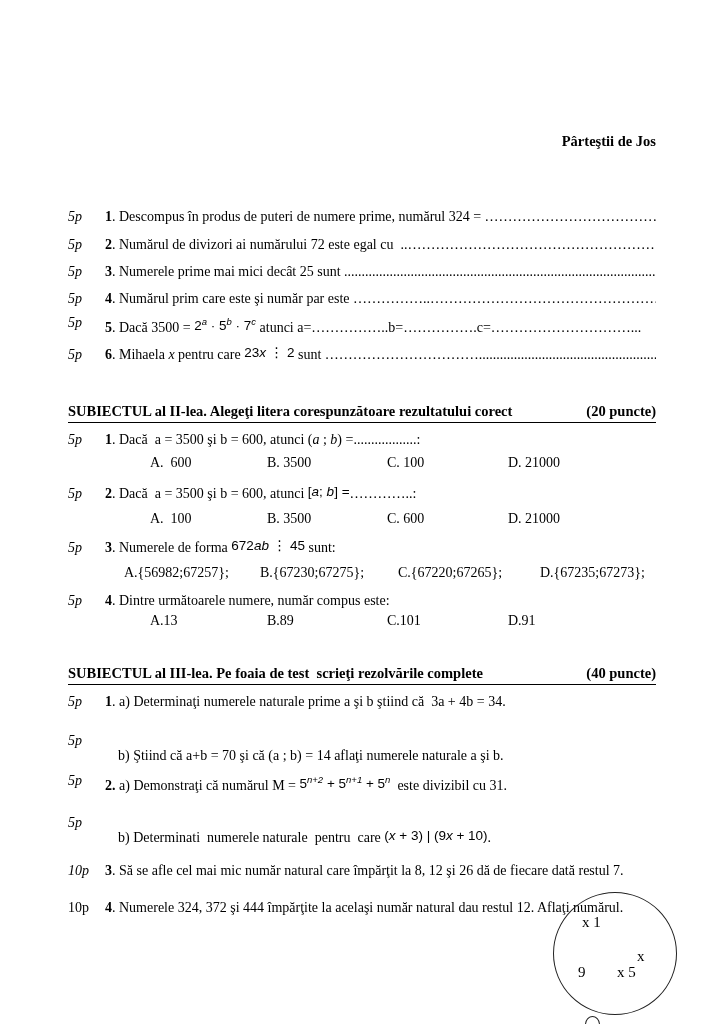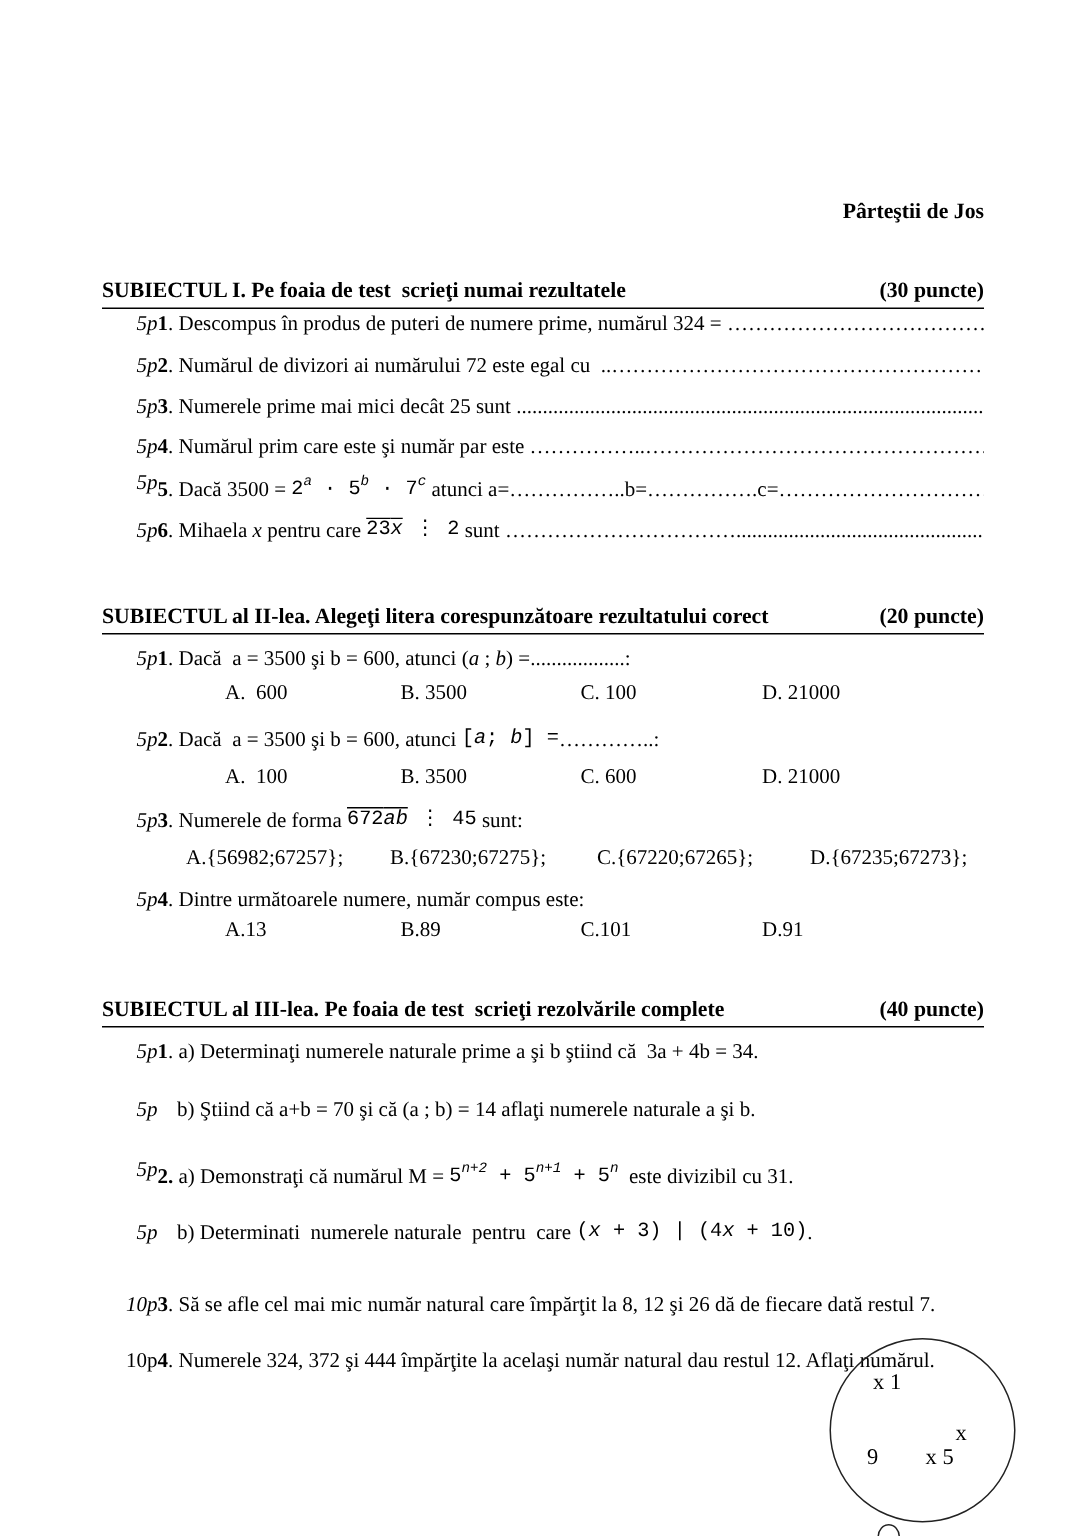--- a/index.html
+++ b/index.html
@@ -7,49 +7,45 @@
         font-family:"Liberation Serif",serif;color:#000;overflow:hidden;}
   .title{position:absolute;top:62px;left:0;width:100%;text-align:center;
          font-weight:bold;white-space:pre;}
   .title .t1{font-size:15px;letter-spacing:.2px;}
   .title .t2{font-family:"DejaVu Serif",serif;font-size:16px;letter-spacing:1.4px;}
   .author{position:absolute;right:68px;font-weight:bold;font-size:14.5px;white-space:pre;}
   .sec{position:absolute;left:68px;width:588px;display:flex;justify-content:space-between;
        font-weight:bold;font-size:14.5px;border-bottom:1.4px solid #000;
        padding-bottom:2px;white-space:pre;}
   .row{position:absolute;left:68px;width:588px;display:flex;font-size:14px;line-height:19px;}
-  .pts{flex:0 0 37px;font-style:italic;text-align:right;}
+  .pts{flex:0 0 37px;font-style:italic;}
   .pts.upright{font-style:normal;}
   .content{flex:1;white-space:pre;overflow:hidden;}
-  .content.indent{padding-left:13px;}
+  .content.indent{padding-left:13px;margin-top:15px;}
   .content b{font-weight:bold;}
-  .math{font-family:Liberation Mono, monospace;font-size:13.5px;position:relative;top:-2px;}
+  .math{font-family:Liberation Sans, sans-serif;font-size:13.5px;position:relative;top:-2px;}
   .math i{font-style:italic;}
   sup{font-size:9.5px;}
   .ovl{text-decoration:overline;}
   .opts{position:absolute;left:68px;width:588px;height:19px;font-size:14px;}
   .opt{position:absolute;top:0;white-space:pre;}
   .circle{position:absolute;left:553px;top:892px;width:122px;height:121px;
           border:1.5px solid #222;border-radius:50%;background:transparent;}
   .note{position:absolute;font-size:15px;white-space:pre;}
   .partial-glyph{position:absolute;left:585px;top:1016px;width:13px;height:15px;
           border:1.6px solid #222;border-radius:50%;background:transparent;}
 </style>
 </head>
 <body>
 
 <div class="page">
 
 
   <div class="author" style="top:133px">Pârteştii de Jos</div>
 
-  <div class="sec" style="top:186px">
-    <span>SUBIECTUL I. Pe foaia de test  scrieţi numai rezultatele</span>
-    <span>(30 puncte)</span>
-  </div>
 
   <div class="row" style="top:207px">
     <span class="pts">5p</span>
     <span class="content"><b>1</b><span>. Descompus în produs de puteri de numere prime, numărul 324 = ………………………………………</span></span>
   </div>
 
   <div class="row" style="top:235px">
     <span class="pts">5p</span>
     <span class="content"><b>2</b><span>. Numărul de divizori ai numărului 72 este egal cu  ..………………………………………………...</span></span>
   </div>
@@ -138,21 +134,21 @@
     <span class="content indent"><span>b) Ştiind că a+b = 70 şi că (a ; b) = 14 aflaţi numerele naturale a şi b.</span></span>
   </div>
 
   <div class="row" style="top:771px">
     <span class="pts">5p</span>
     <span class="content"><b>2.</b><span> a) Demonstraţi că numărul M = </span><span class="math"><span>5</span><sup><i>n+2</i></sup><span> + 5</span><sup><i>n+1</i></sup><span> + 5</span><sup><i>n</i></sup></span><span>  este divizibil cu 31.</span></span>
   </div>
 
   <div class="row" style="top:813px">
     <span class="pts">5p</span>
-    <span class="content indent"><span>b) Determinati  numerele naturale  pentru  care </span><span class="math"><span>(</span><i>x</i><span> + 3) | (4</span><i>x</i><span> + 10)</span></span><span>.</span></span>
+    <span class="content indent"><span>b) Determinati  numerele naturale  pentru  care </span><span class="math"><span>(</span><i>x</i><span> + 3) | (9</span><i>x</i><span> + 10)</span></span><span>.</span></span>
   </div>
 
   <div class="row" style="top:861px">
     <span class="pts">10p</span>
     <span class="content"><b>3</b><span>. Să se afle cel mai mic număr natural care împărţit la 8, 12 şi 26 dă de fiecare dată restul 7.</span></span>
   </div>
 
   <div class="row" style="top:898px">
     <span class="pts upright">10p</span>
     <span class="content"><b>4</b><span>. Numerele 324, 372 şi 444 împărţite la acelaşi număr natural dau restul 12. Aflaţi numărul.</span></span>

